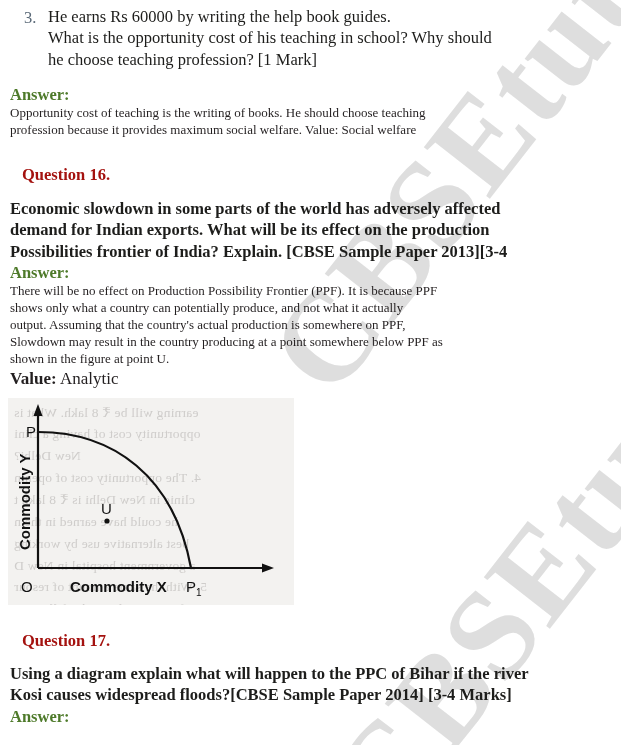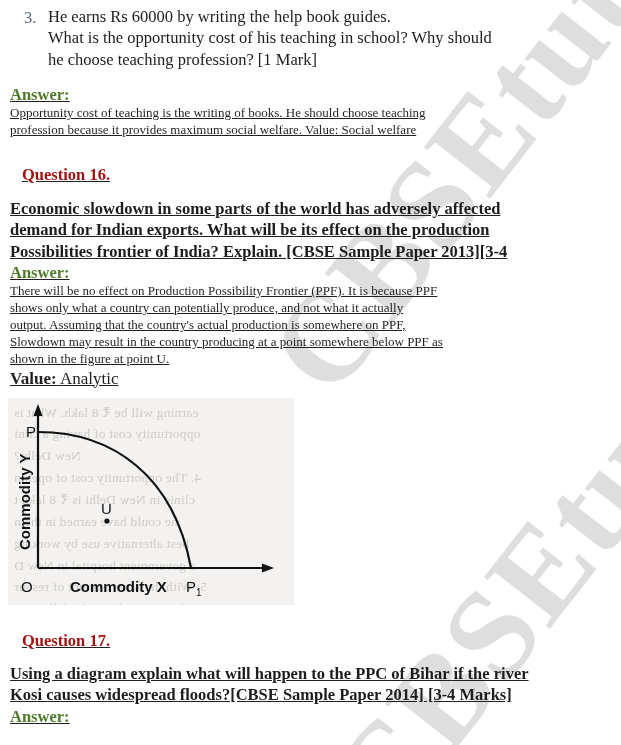--- a/index.html
+++ b/index.html
@@ -61,21 +61,20 @@
     flex: 1 1 auto;
     font-size: 16.5px;
     font-weight: normal;
     line-height: 1.30;
     color: #1d1d1b;
   }
   .qnum-text div { white-space: nowrap; }
 
   .section {
     padding: 0 10px 0 10px;
-    text-decoration: underline;
   }
   .answer-label {
     color: #4e7a2a;
     font-weight: bold;
     font-size: 16.5px;
     line-height: 1.28;
     margin: 0;
   }
   .body-text {
     font-size: 13px;

